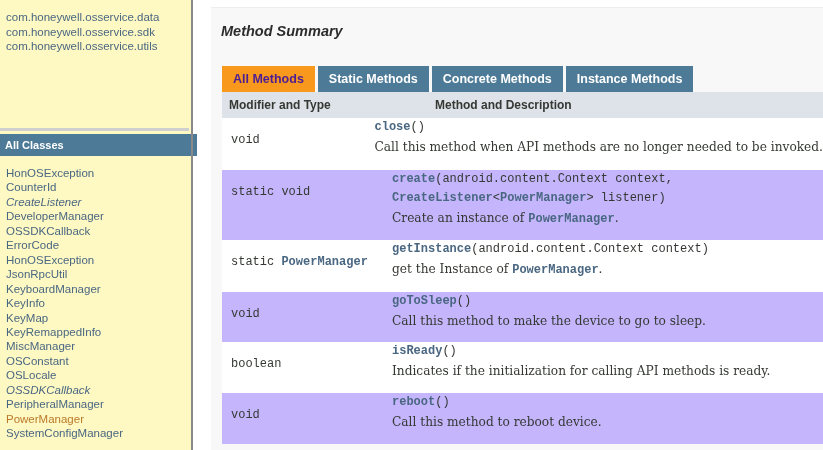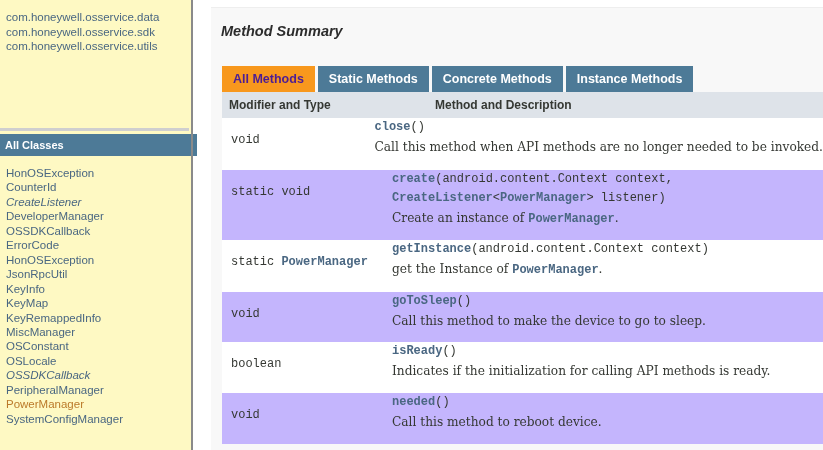--- a/index.html
+++ b/index.html
@@ -57,20 +57,21 @@
   <div class="all-classes-bar">All Classes</div>
   <ul class="class-list" id="class-list">
       <li>HonOSException</li>
       <li>CounterId</li>
       <li class="iface">CreateListener</li>
       <li>DeveloperManager</li>
       <li>OSSDKCallback</li>
       <li>ErrorCode</li>
       <li>HonOSException</li>
       <li>JsonRpcUtil</li>
+      <li>KeyboardManager</li>
       <li>KeyInfo</li>
       <li>KeyMap</li>
       <li>KeyRemappedInfo</li>
       <li>MiscManager</li>
       <li>OSConstant</li>
       <li>OSLocale</li>
       <li class="iface">OSSDKCallback</li>
       <li>PeripheralManager</li>
       <li class="active">PowerManager</li>
       <li>SystemConfigManager</li>
@@ -127,20 +128,20 @@
           <div class="row even" style="height: 51px;">
             <div class="c1"><span>boolean</span></div>
             <div class="c2">
               <div class="sig"><span class="mname">isReady</span><span>()</span></div>
               <div class="desc"><span>Indicates if the initialization for calling API methods is ready.</span></div>
             </div>
           </div>
           <div class="row odd" style="height: 51px;">
             <div class="c1"><span>void</span></div>
             <div class="c2">
-              <div class="sig"><span class="mname">needed</span><span>()</span></div>
+              <div class="sig"><span class="mname">reboot</span><span>()</span></div>
               <div class="desc"><span>Call this method to reboot device.</span></div>
             </div>
           </div>
         </div>
     </div>
   </div>
 </div>
 
 </body></html>

